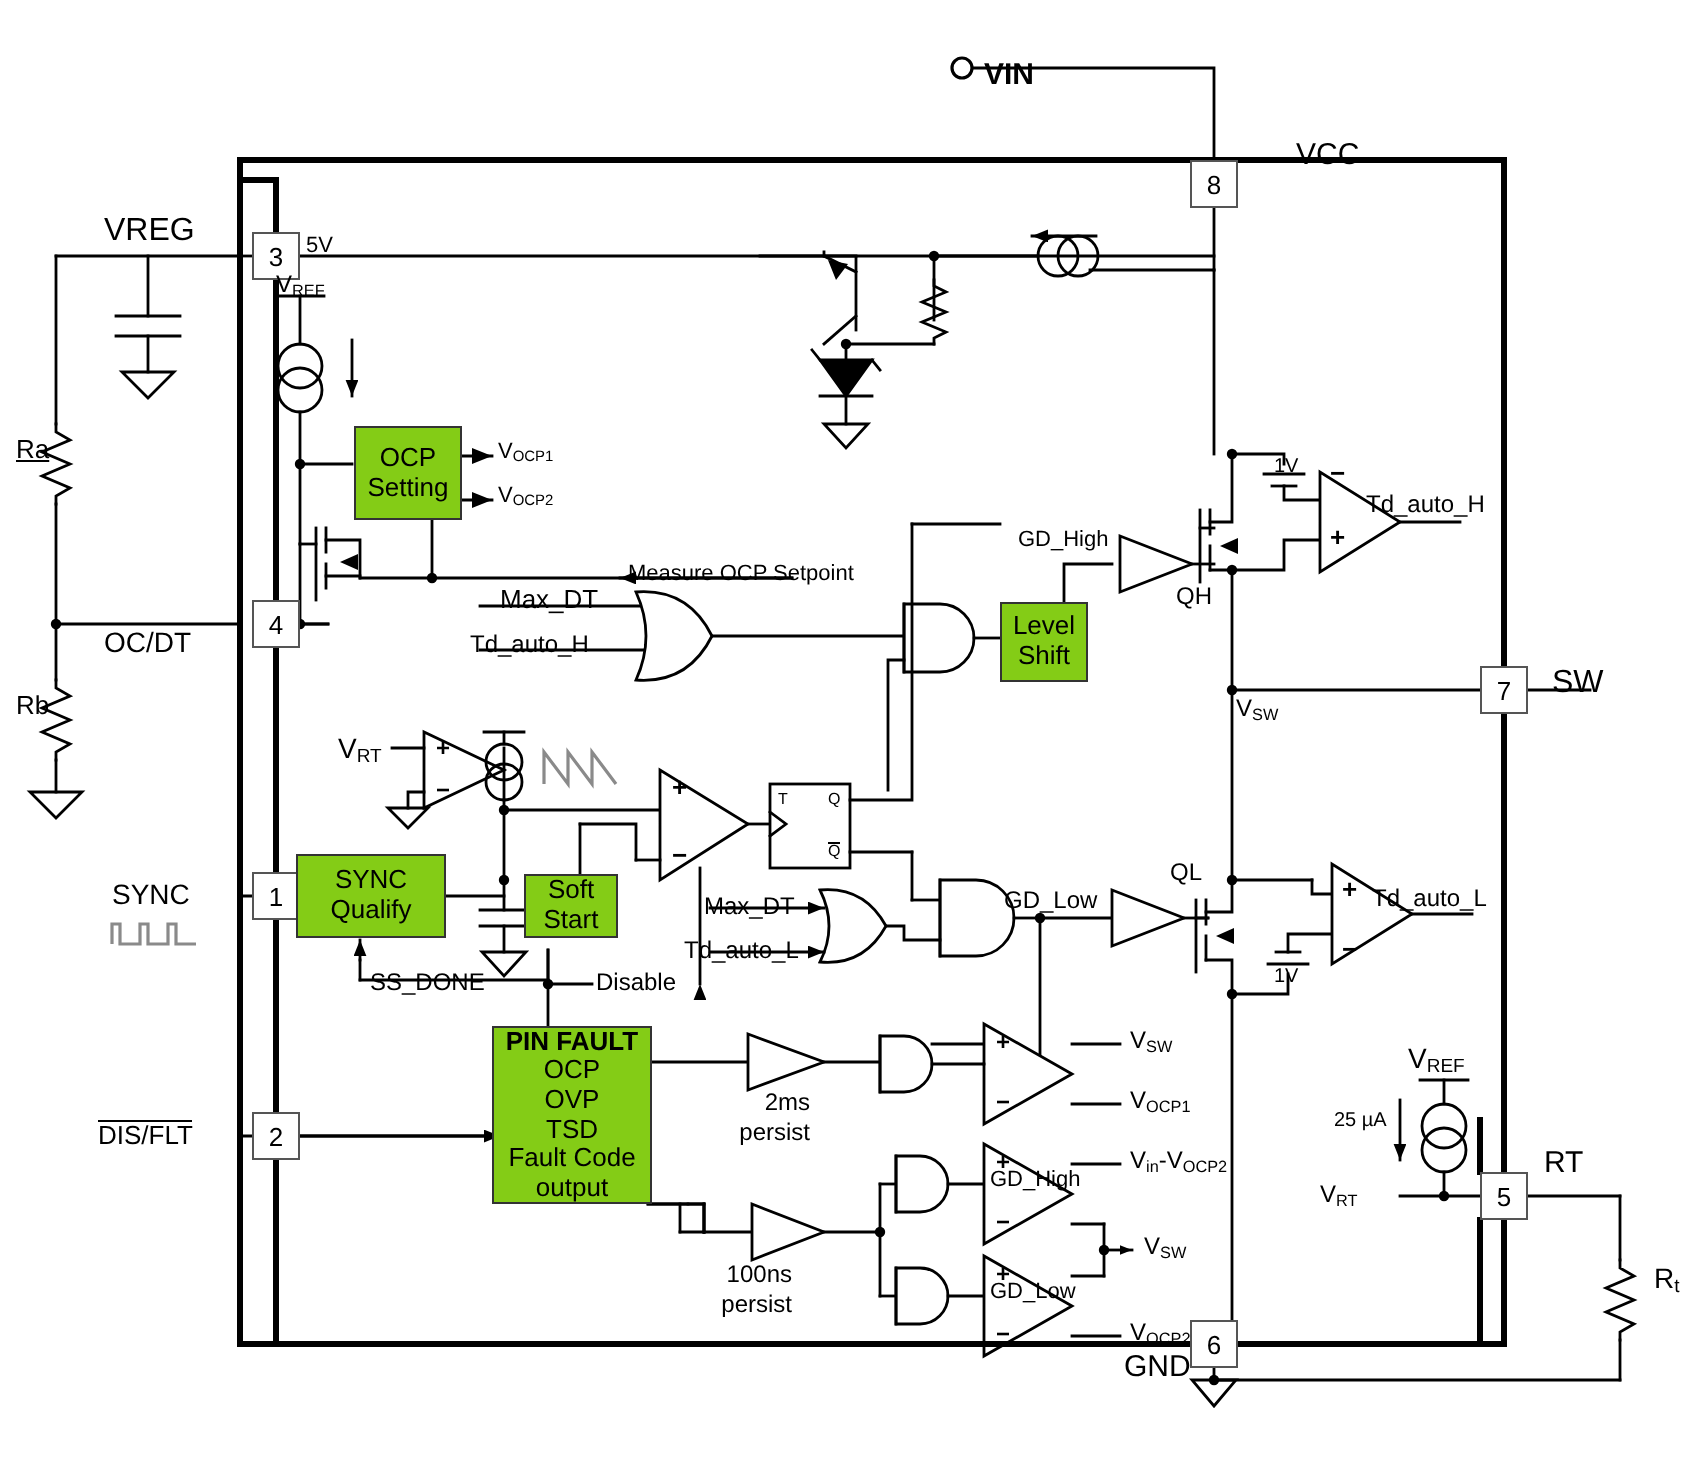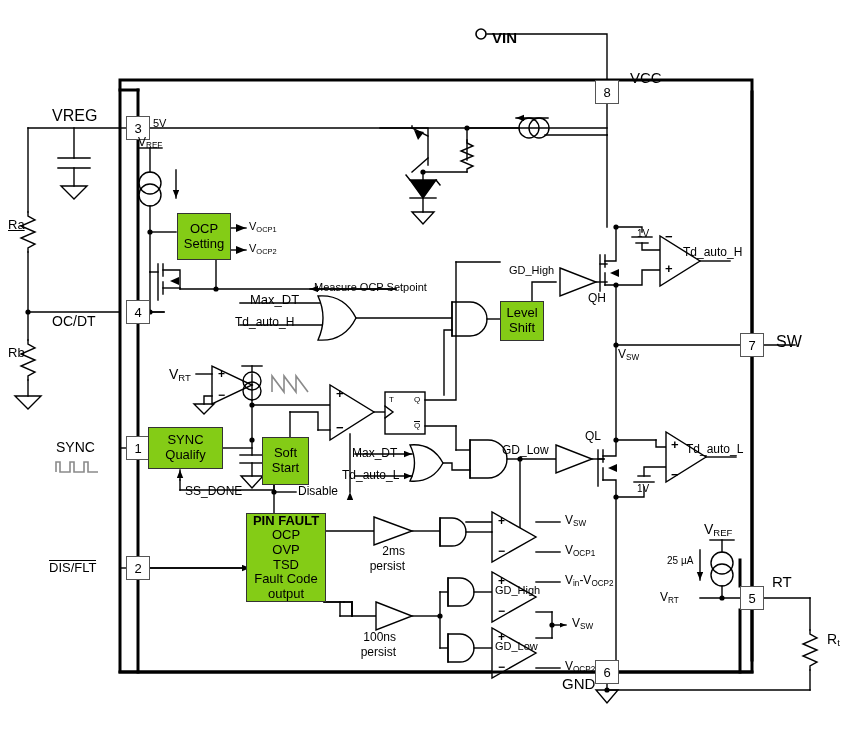--- a/index.html
+++ b/index.html
@@ -380,42 +380,42 @@
     </div>
 <div class="pinbox" style="left:595px;top:660px;">
       <span>6</span>
     </div>
 
 <div class="lbl f16" style="left:52px;top:108px;">VREG</div>
 <div class="lbl f11" style="left:153px;top:118px;">5V</div>
 <div class="lbl f14" style="left:52px;top:314px;">OC/DT</div>
 <div class="lbl f14" style="left:56px;top:440px;">SYNC</div>
 <div class="lbl f13 ovl" style="left:49px;top:560px;">DIS/FLT</div>
-<div class="lbl f15" style="left:630px;top:70px;">VCC</div>
+<div class="lbl f15" style="left:648px;top:70px;">VCC</div>
 <div class="lbl f16" style="left:776px;top:334px;">SW</div>
 <div class="lbl f15" style="left:772px;top:574px;">RT</div>
 <div class="lbl f15" style="left:562px;top:676px;">GND</div>
 
 <div class="lbl f15" style="left:492px;top:30px;font-weight:bold;">VIN</div>
 <div class="lbl f13" style="left:8px;top:218px;text-decoration:underline;">Ra</div>
 <div class="lbl f13" style="left:8px;top:346px;">Rb</div>
 <div class="lbl f14" style="left:827px;top:632px;"><span>R</span><sub>t</sub></div>
 
 <div class="blk f13" style="left:177px;top:213px;width:54px;height:47px;">
   <div>OCP</div>
   <div>Setting</div>
 </div>
 
 
 <div class="blk f13" style="left:148px;top:427px;width:75px;height:42px;">
   <div>SYNC</div>
   <div>Qualify</div>
 </div>
 
-<div class="blk f13" style="left:262px;top:437px;width:47px;height:48px;">
+<div class="blk f13" style="left:262px;top:437px;width:47px;height:32px;">
   <div>Soft</div>
   <div>Start</div>
 </div>
 
 <div class="blk f13" style="left:500px;top:301px;width:44px;height:40px;justify-content:center;">
   <div>Level</div>
   <div>Shift</div>
 </div>
 
 <div class="blk f13" style="left:246px;top:513px;width:80px;height:89px;">

